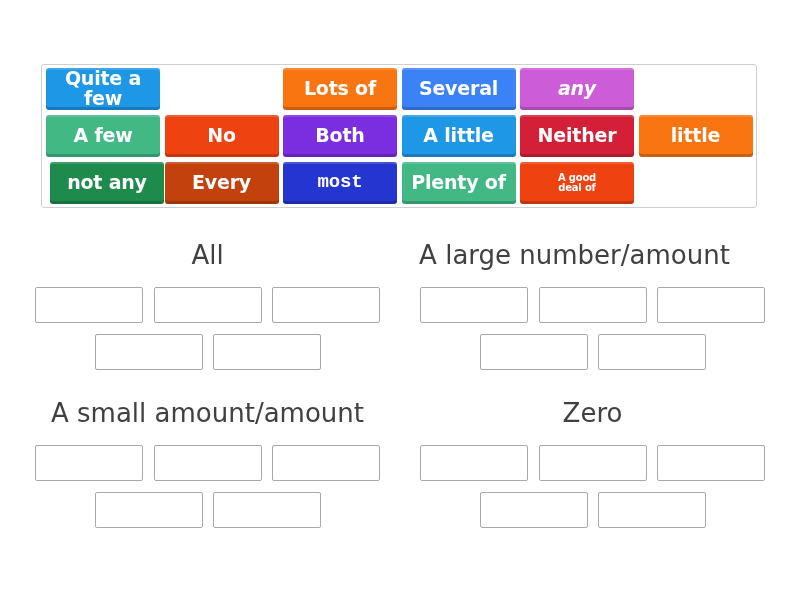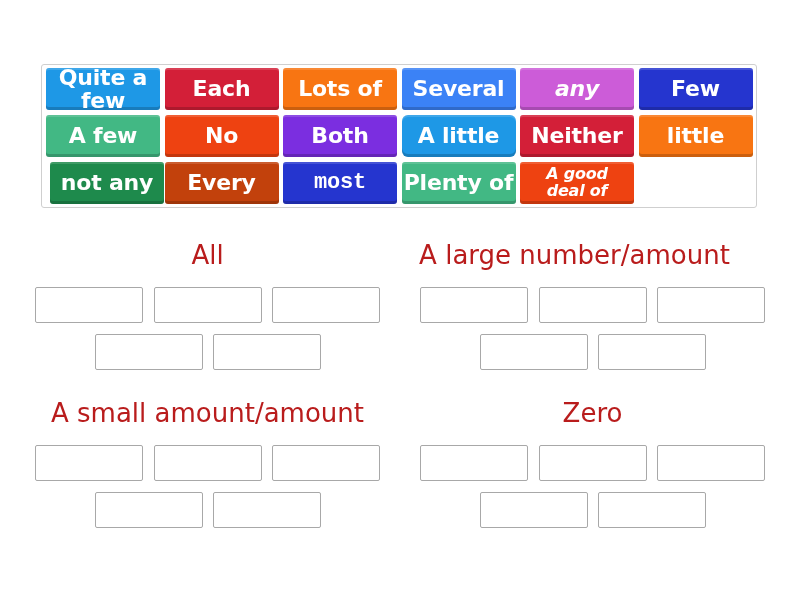--- a/index.html
+++ b/index.html
@@ -6,49 +6,47 @@
   body {
     width: 800px; height: 600px; background: #ffffff; position: relative; overflow: hidden;
     font-family: "DejaVu Sans", "Liberation Sans", sans-serif;
   }
   .tile-bank {
     position: absolute; left: 41px; top: 64px; width: 716px; height: 144px;
     border: 1px solid #cfcfcf; border-radius: 3px; box-sizing: border-box; background: #fff;
   }
   .tile {
     position: absolute; width: 114px; height: 42px; border-radius: 3px; color: #fff;
-    font-weight: bold; font-size: 22px; display: flex; align-items: center; justify-content: center;
+    font-weight: bold; font-size: 19px; display: flex; align-items: center; justify-content: center;
     text-align: center; cursor: grab; box-sizing: border-box; line-height: 1.05;
     box-shadow: inset 0 -3px 0 rgba(0,0,0,0.18), inset 0 2px 0 rgba(255,255,255,0.15);
     letter-spacing: -0.2px;
   }
-  .tile.small { font-size: 16px; font-style: italic; }
+  .tile.small { font-size: 10px; }
   .heading {
-    position: absolute; font-size: 26px; color: #b91c1c; text-align: center; width: 370px;
+    position: absolute; font-size: 26px; color: #404040; text-align: center; width: 370px;
     font-family: "DejaVu Sans", sans-serif; font-weight: normal;
   }
   .slot {
     position: absolute; width: 106px; height: 34px; border: 1px solid #a8a8a8; border-radius: 2px;
     box-sizing: border-box; background: #fff;
   }
 </style>
 </head>
 <body>
 
 <div class="tile-bank" id="bank">
     <div class="tile" style="background: rgb(30, 152, 230); left: 4px; top: 3px;">Quite a few</div>
-    <div class="tile" style="background: rgb(211, 31, 56); left: 122.5px; top: 3px;">Each</div>
     <div class="tile" style="background: rgb(248, 117, 18); left: 241px; top: 3px;">Lots of</div>
     <div class="tile" style="background: #3b82f6; left: 359.5px; top: 3px;">Several</div>
     <div class="tile" style="background: rgb(204, 92, 216); left: 478px; top: 3px; font-style: italic;">any</div>
-    <div class="tile" style="background: rgb(37, 53, 207); left: 596.5px; top: 3px;">Few</div>
     <div class="tile" style="background: rgb(66, 184, 132); left: 4px; top: 50px;">A few</div>
     <div class="tile" style="background: rgb(123, 46, 224); left: 241px; top: 50px;">Both</div>
     <div class="tile" style="background: rgb(238, 66, 17); left: 122.5px; top: 50px;">No</div>
-    <div class="tile" style="background: rgb(30, 152, 230); left: 359.5px; top: 50px; border-radius: 6px;">A little</div>
+    <div class="tile" style="background: rgb(30, 152, 230); left: 359.5px; top: 50px;">A little</div>
     <div class="tile" style="background: rgb(211, 31, 56); left: 478px; top: 50px;">Neither</div>
     <div class="tile" style="background: rgb(248, 117, 18); left: 596.5px; top: 50px;">little</div>
     <div class="tile" style="background: rgb(30, 138, 76); left: 8px; top: 97px;">not any</div>
     <div class="tile" style="background: #c2410c; left: 122.5px; top: 97px;">Every</div>
     <div class="tile" style="background: rgb(37, 53, 207); left: 241px; top: 97px; font-family: Liberation Mono, monospace;">most</div>
     <div class="tile" style="background: rgb(66, 184, 132); left: 359.5px; top: 97px;">Plenty of</div>
     <div class="tile small" style="background: rgb(238, 66, 17); left: 478px; top: 97px; flex-direction: column;">
       <span>A good</span>
       <span>deal of</span>
     </div>

